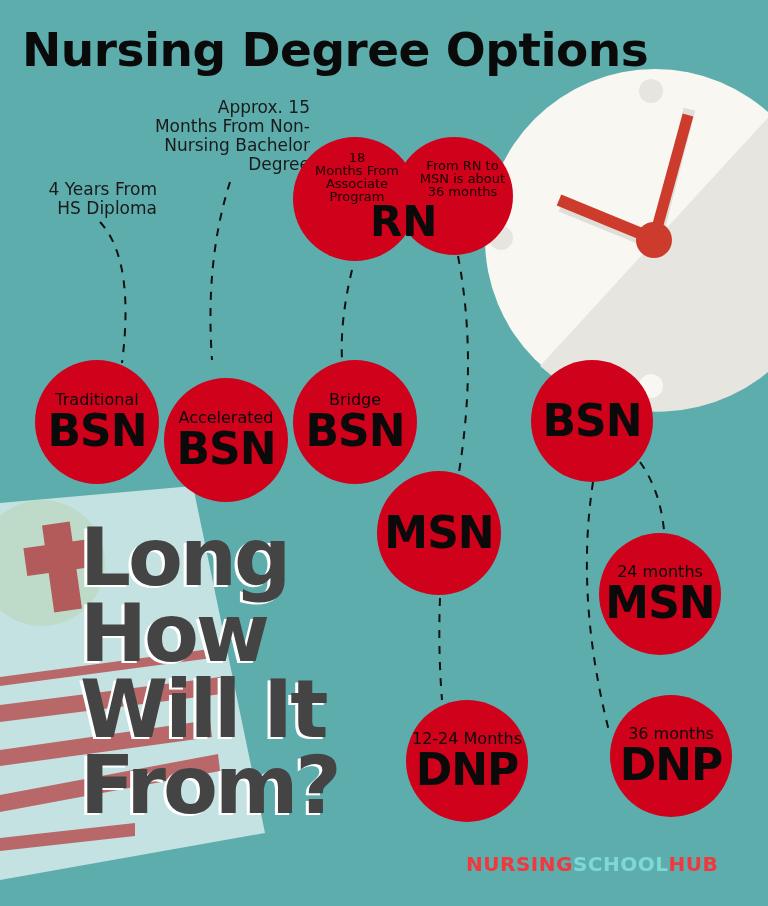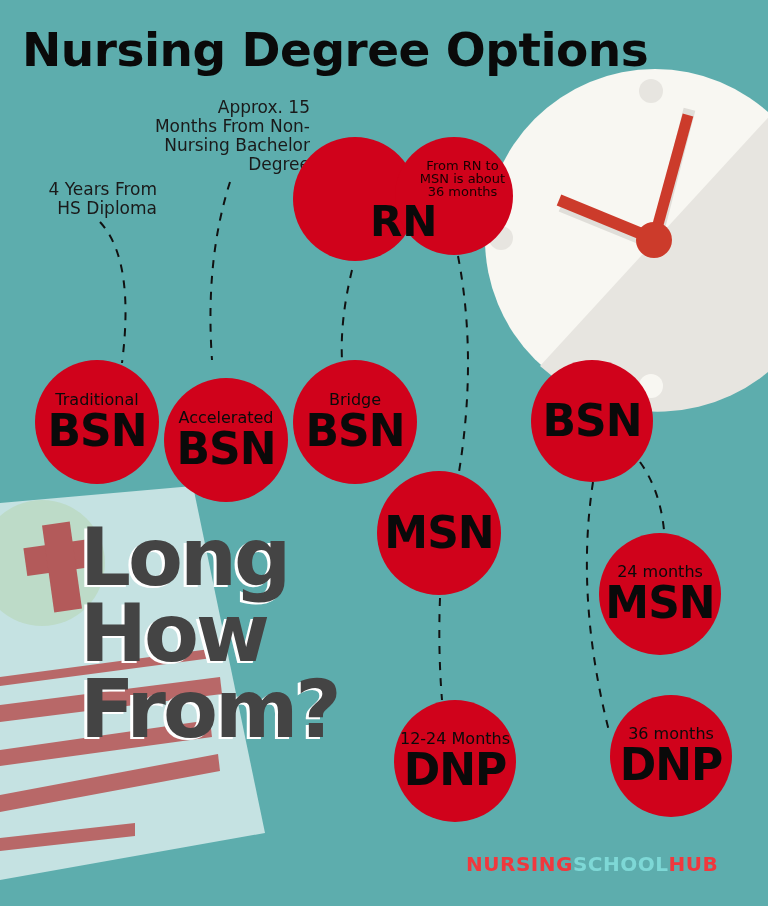--- a/index.html
+++ b/index.html
@@ -67,20 +67,26 @@
   </div>
   <div class="note" style="left:150px;top:98px;width:160px;">
     <div>Approx. 15</div>
     <div>Months From Non-</div>
     <div>Nursing Bachelor</div>
     <div>Degree</div>
   </div>
 
   <div class="circle" style="left:293px;top:137px;width:124px;height:124px;"></div>
   <div class="circle" style="left:395px;top:137px;width:118px;height:118px;"></div>
+  <div class="rn-sub" style="left:297px;top:151px;width:120px;">
+    <div>18</div>
+    <div>Months From</div>
+    <div>Associate</div>
+    <div>Program</div>
+  </div>
   <div class="rn-sub" style="left:415px;top:159px;width:95px;">
     <div>From RN to</div>
     <div>MSN is about</div>
     <div>36 months</div>
   </div>
   <div class="rn-big" style="left:370px;top:197px;">RN</div>
 
   <div class="circle" style="left:35px;top:360px;width:124px;height:124px;">
     <div class="sub">Traditional</div>
     <div class="big">BSN</div>
@@ -98,31 +104,32 @@
   </div>
 
   <div class="circle" style="left:377px;top:471px;width:124px;height:124px;">
     <div class="big">MSN</div>
   </div>
   <div class="circle" style="left:599px;top:533px;width:122px;height:122px;">
     <div class="sub">24 months</div>
     <div class="big">MSN</div>
   </div>
 
-  <div class="circle" style="left:394px;top:700px;width:122px;height:122px;">
+  <div class="circle" style="left:406px;top:700px;width:122px;height:122px;">
     <div class="sub">12-24 Months</div>
     <div class="big">DNP</div>
   </div>
   <div class="circle" style="left:610px;top:695px;width:122px;height:122px;">
     <div class="sub">36 months</div>
     <div class="big">DNP</div>
   </div>
 
   <div class="howlong">
     <div>Long</div>
     <div>How</div>
+    <div>Will It</div>
     <div>From?</div>
   </div>
 
   <div class="brand">
     <span style="color:#f0383d">NURSING</span><span style="color:#7ed8d6">SCHOOL</span><span style="color:#f0383d">HUB</span>
   </div>
 </div>
 
 </body></html>

